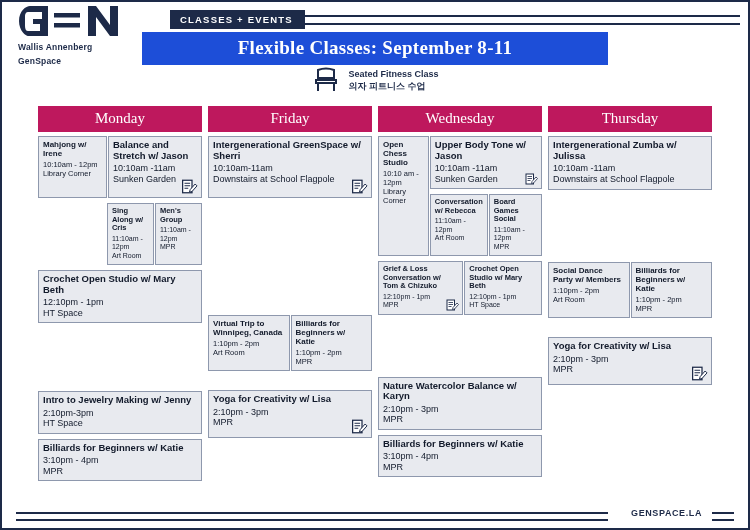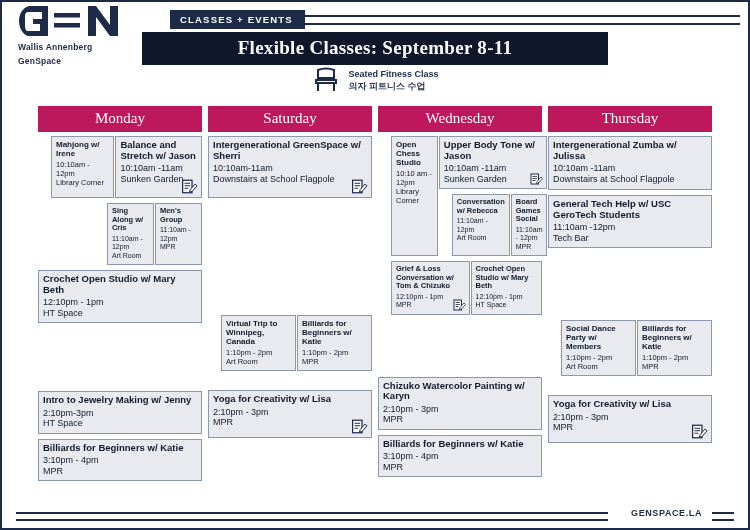--- a/index.html
+++ b/index.html
@@ -62,21 +62,21 @@
     right: 8px;
     height: 6px;
     border-top: 2px solid #1d2a48;
     border-bottom: 2px solid #1d2a48;
   }
   .title-bar {
     position: absolute;
     left: 140px;
     right: 140px;
     top: 30px;
-    background: #0f172a;
+    background: #1d4ed8;
     color: #ffffff;
     text-align: center;
     font-family: "Liberation Serif", serif;
     font-weight: bold;
     font-size: 19px;
     padding: 5px 0 6px 0;
     letter-spacing: .3px;
   }
 
   .legend {
@@ -155,21 +155,20 @@
     margin-top: 2px;
   }
   .card.small .t { font-size: 8px; line-height: 9px; }
   .card.small .m { font-size: 7.5px; line-height: 9px; }
   .card.tiny .t { font-size: 7.5px; line-height: 8.5px; }
   .card.tiny .m { font-size: 7px; line-height: 8.5px; }
 
   .row2 {
     display: flex;
     gap: 1px;
-    margin-left: 13px;
   }
   .row2 > .card { flex: 1; }
 
   .pencil {
     position: absolute;
     right: 3px;
     bottom: 3px;
     width: 17px;
     height: 15px;
   }
@@ -246,21 +245,21 @@
           <div>Seated Fitness Class</div>
           <div class="l2">의자 피트니스 수업</div>
         </div>
       </div>
     </div>
   </div>
 
   <div class="grid">
     <div class="day-head-row">
       <div class="day-head">Monday</div>
-      <div class="day-head">Saturday</div>
+      <div class="day-head">Friday</div>
       <div class="day-head">Wednesday</div>
       <div class="day-head">Thursday</div>
     </div>
 
     <div class="cols">
 
       <div class="col">
         <div class="row2">
           <div class="card small" style="flex:0 0 42%;min-height:62px">
             <div class="t">Mahjong w/ Irene</div>
@@ -411,44 +410,39 @@
           <div class="card tiny" style="flex:1;min-height:44px">
             <div class="t">Crochet Open Studio w/ Mary Beth</div>
             <div class="m" style="white-space:pre-line">12:10pm - 1pm
 HT Space</div>
           </div>
         </div>
 
         <div style="height:52px"></div>
 
         <div class="card" style="min-height:46px">
-          <div class="t">Chizuko Watercolor Painting w/ Karyn</div>
+          <div class="t">Nature Watercolor Balance w/ Karyn</div>
           <div class="m" style="white-space:pre-line">2:10pm - 3pm
 MPR</div>
         </div>
 
         <div class="card" style="min-height:42px">
           <div class="t">Billiards for Beginners w/ Katie</div>
           <div class="m" style="white-space:pre-line">3:10pm - 4pm
 MPR</div>
         </div>
       </div>
 
       <div class="col">
         <div class="card" style="min-height:54px">
           <div class="t">Intergenerational Zumba w/ Julissa</div>
           <div class="m" style="white-space:pre-line">10:10am -11am
 Downstairs at School Flagpole</div>
         </div>
 
-        <div class="card" style="min-height:48px">
-          <div class="t">General Tech Help w/ USC GeroTech Students</div>
-          <div class="m" style="white-space:pre-line">11:10am -12pm
-Tech Bar</div>
-        </div>
 
         <div style="height:62px"></div>
 
         <div class="row2">
           <div class="card small" style="flex:1;min-height:50px">
             <div class="t">Social Dance Party w/ Members</div>
             <div class="m" style="white-space:pre-line">1:10pm - 2pm
 Art Room</div>
           </div>
           <div class="card small" style="flex:1;min-height:50px">

